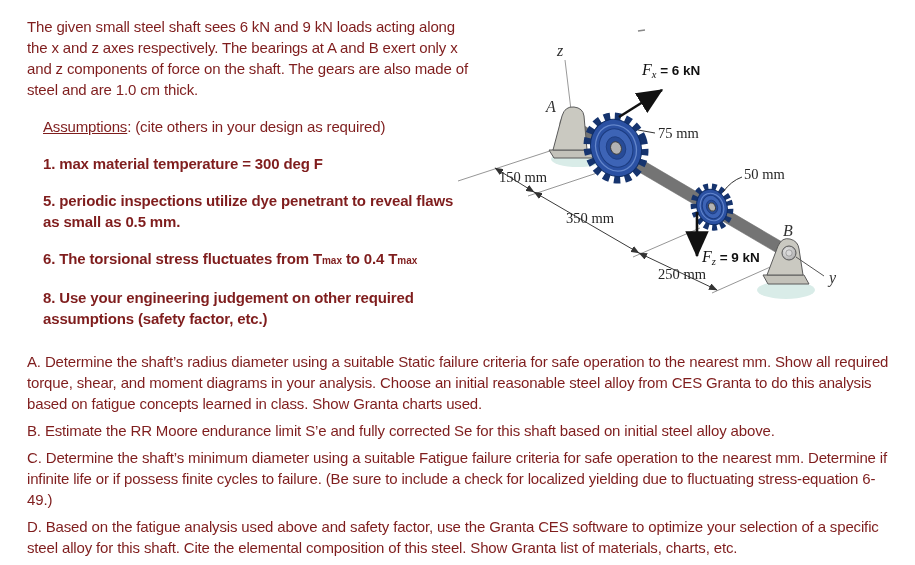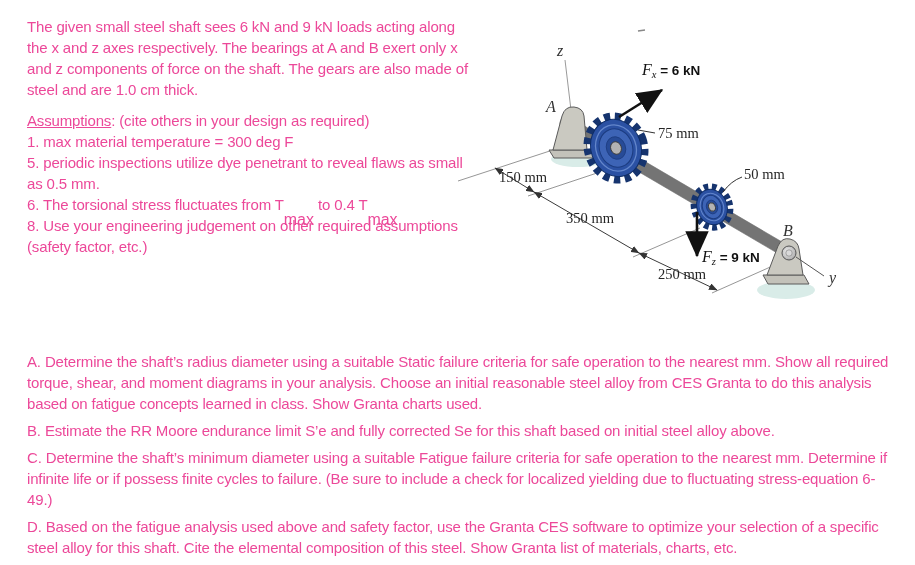--- a/index.html
+++ b/index.html
@@ -1,26 +1,26 @@
 <!DOCTYPE html>
 <html><head>
 <meta charset="utf-8">
 <style>
   html,body{margin:0;padding:0;background:#ffffff;}
   .page{position:relative;width:915px;height:565px;background:#fff;overflow:hidden;
-        font-family:"Liberation Sans",sans-serif;color:#ec4899;}
+        font-family:"Liberation Sans",sans-serif;color:#7f1d1d;}
   .text-col{position:absolute;left:27px;top:16px;width:448px;font-size:15px;line-height:21px;letter-spacing:-0.15px;}
   .text-col p{margin:0 0 10px 0;}
-  .assump-head{margin:0;}
-  .assump-item{margin:0;}
+  .assump-head{margin:16px;}
+  .assump-item{margin:16px;font-weight:bold;}
   .tasks{position:absolute;left:27px;top:351px;width:868px;font-size:15px;line-height:21px;letter-spacing:-0.15px;}
   .tasks p{margin:0 0 6px 0;}
   .b{font-weight:normal;}
   .u{text-decoration:underline;}
-  .sub{font-size:16px;position:relative;top:15px;letter-spacing:0;}
+  .sub{font-size:10px;position:relative;top:0;letter-spacing:0;}
   .diagram{position:absolute;left:452px;top:0;width:463px;height:340px;}
   .lbl-axis{font-family:"Liberation Serif",serif;font-style:italic;font-size:16px;fill:#333;}
   .lbl-dim{font-family:"Liberation Serif",serif;font-size:14.5px;fill:#262626;}
   .lbl-fsym{font-family:"Liberation Serif",serif;font-style:italic;font-size:16px;fill:#111;}
   .lbl-fsub{font-family:"Liberation Serif",serif;font-style:italic;font-size:10.5px;fill:#111;}
   .lbl-fval{font-family:"Liberation Sans",sans-serif;font-weight:bold;font-size:13.5px;fill:#111;}
 </style>
 </head>
 <body>
 

